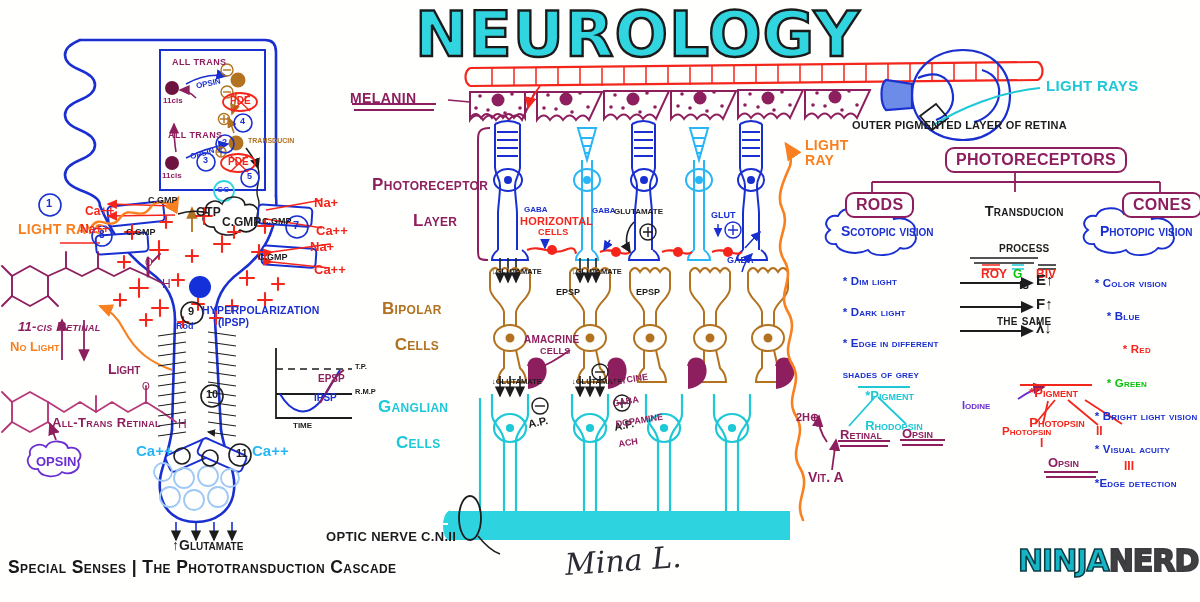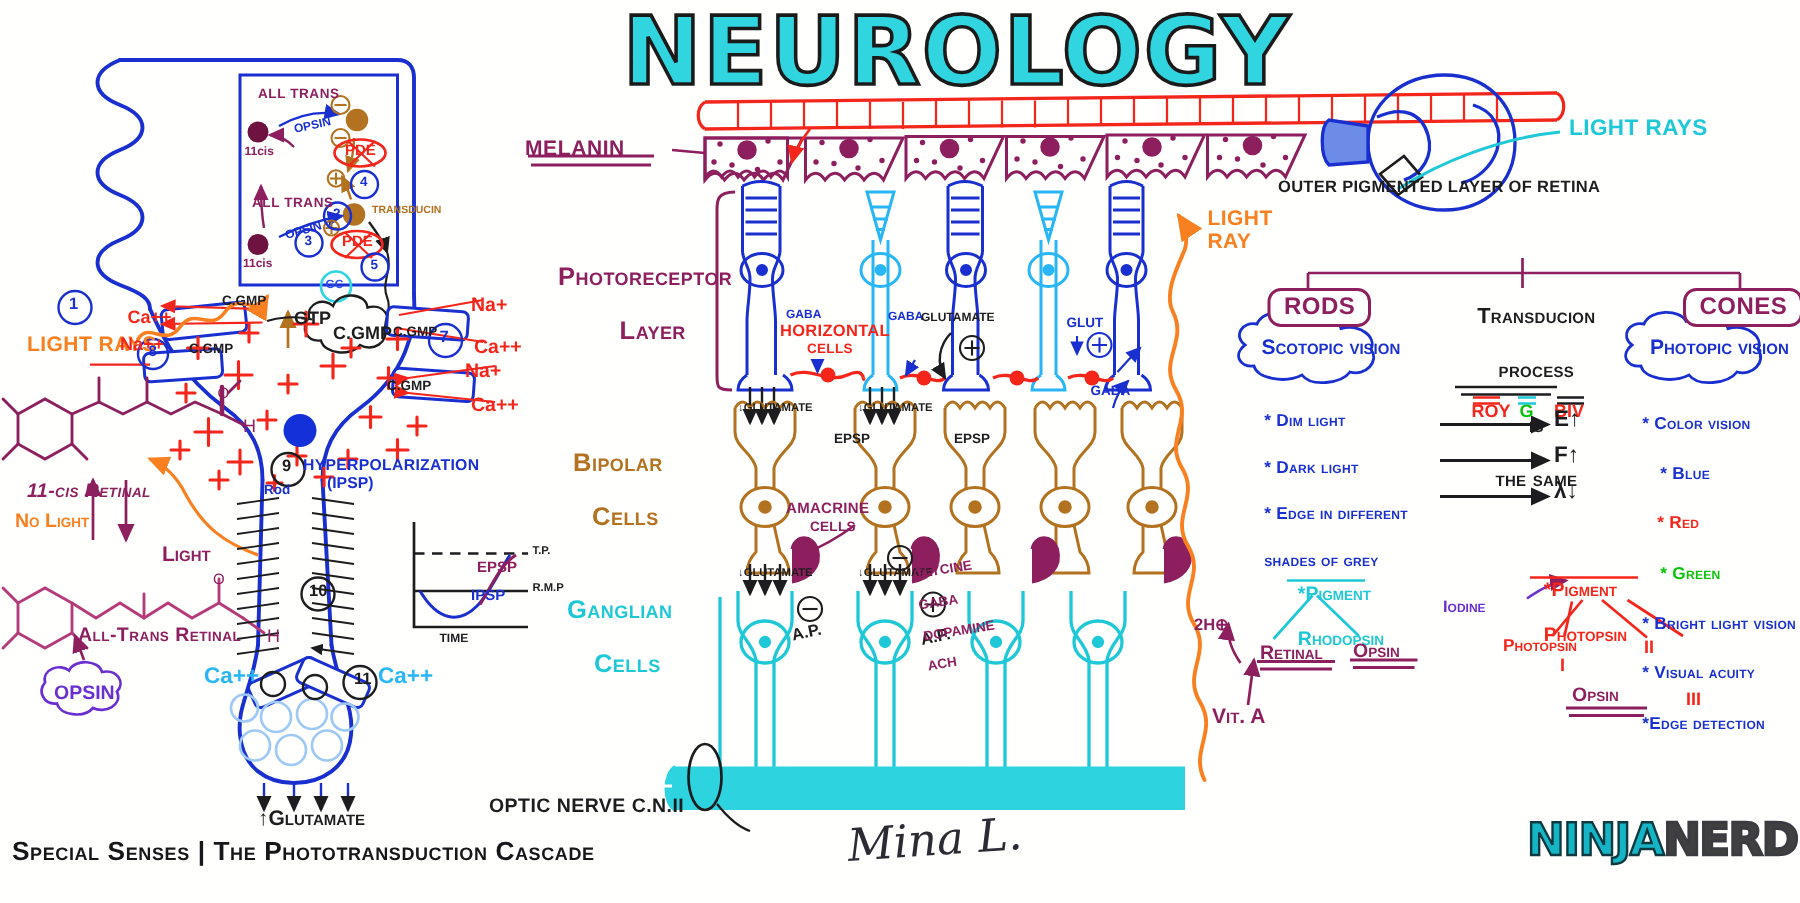--- a/index.html
+++ b/index.html
@@ -792,20 +792,21 @@
   <span>DOPAMINE</span><br>
   <span>ACH</span>
 </div>
 
 <div class="t c-black b" style="left:326px;top:530px;font-size:13px;font-variant:small-caps;letter-spacing:.3px;">OPTIC NERVE C.N.II</div>
 <div class="t c-orange b" style="left:805px;top:138px;font-size:14px;font-variant:small-caps;letter-spacing:.3px;line-height:1.05;">LIGHT<br>RAY</div>
 
 <div class="t c-teal b" style="left:1046px;top:78px;font-size:15px;font-variant:small-caps;letter-spacing:.3px;">LIGHT RAYS</div>
 <div class="t c-black b" style="left:852px;top:120px;font-size:11px;font-variant:small-caps;letter-spacing:.2px;">OUTER PIGMENTED LAYER OF RETINA</div>
 
+<div class="roundbox" style="left:945px;top:147px;font-size:16px;">PHOTORECEPTORS</div>
 <div class="roundbox" style="left:845px;top:192px;font-size:16px;">RODS</div>
 <div class="roundbox" style="left:1122px;top:192px;font-size:16px;">CONES</div>
 
 <div class="t c-blue b" style="left:841px;top:224px;font-size:14px;font-variant:small-caps;">Scotopic vision</div>
 <div class="t c-blue b" style="left:1100px;top:224px;font-size:14px;font-variant:small-caps;">Photopic vision</div>
 
 <div class="t c-blue b" style="left:836px;top:258px;font-size:11.5px;font-variant:small-caps;line-height:1.35;letter-spacing:.2px;">
   <span>* Dim light</span><br>
   <span>* Dark light</span><br>
   <span>* Edge in different</span><br>
@@ -829,21 +830,21 @@
 <div class="t c-red b" style="left:981px;top:268px;font-size:12px;">ROY</div>
 <div class="t c-green b" style="left:1013px;top:268px;font-size:12px;">G</div>
 <div class="t c-red b" style="left:1036px;top:268px;font-size:12px;">BIV</div>
 <div class="t c-black b" style="left:1036px;top:272px;font-size:15px;">E↑</div>
 <div class="t c-black b" style="left:1036px;top:296px;font-size:15px;">F↑</div>
 <div class="t c-black b" style="left:1036px;top:320px;font-size:15px;">λ↓</div>
 
 <div class="t b" style="left:1088px;top:258px;font-size:11.5px;font-variant:small-caps;line-height:1.45;letter-spacing:.2px;">
   <span class="c-blue">* Color vision</span><br>
   <span class="c-blue" style="margin-left:12px;display:inline-block;">* Blue</span><br>
-  <span class="c-red" style="margin-left:10px;display:inline-block;text-align:center;">* Red</span><br>
+  <span class="c-red" style="margin-left:28px;display:inline-block;text-align:center;">* Red</span><br>
   <span class="c-green" style="margin-left:12px;display:inline-block;">* Green</span><br>
   <span class="c-blue">* Bright light vision</span><br>
   <span class="c-blue">* Visual acuity</span><br>
   <span class="c-blue">*Edge detection</span>
 </div>
 
 <div class="t c-red b" style="left:1022px;top:371px;font-size:13px;font-variant:small-caps;line-height:1.15;">
   <span>*Pigment</span><br>
   <span>Photopsin</span>
 </div>

